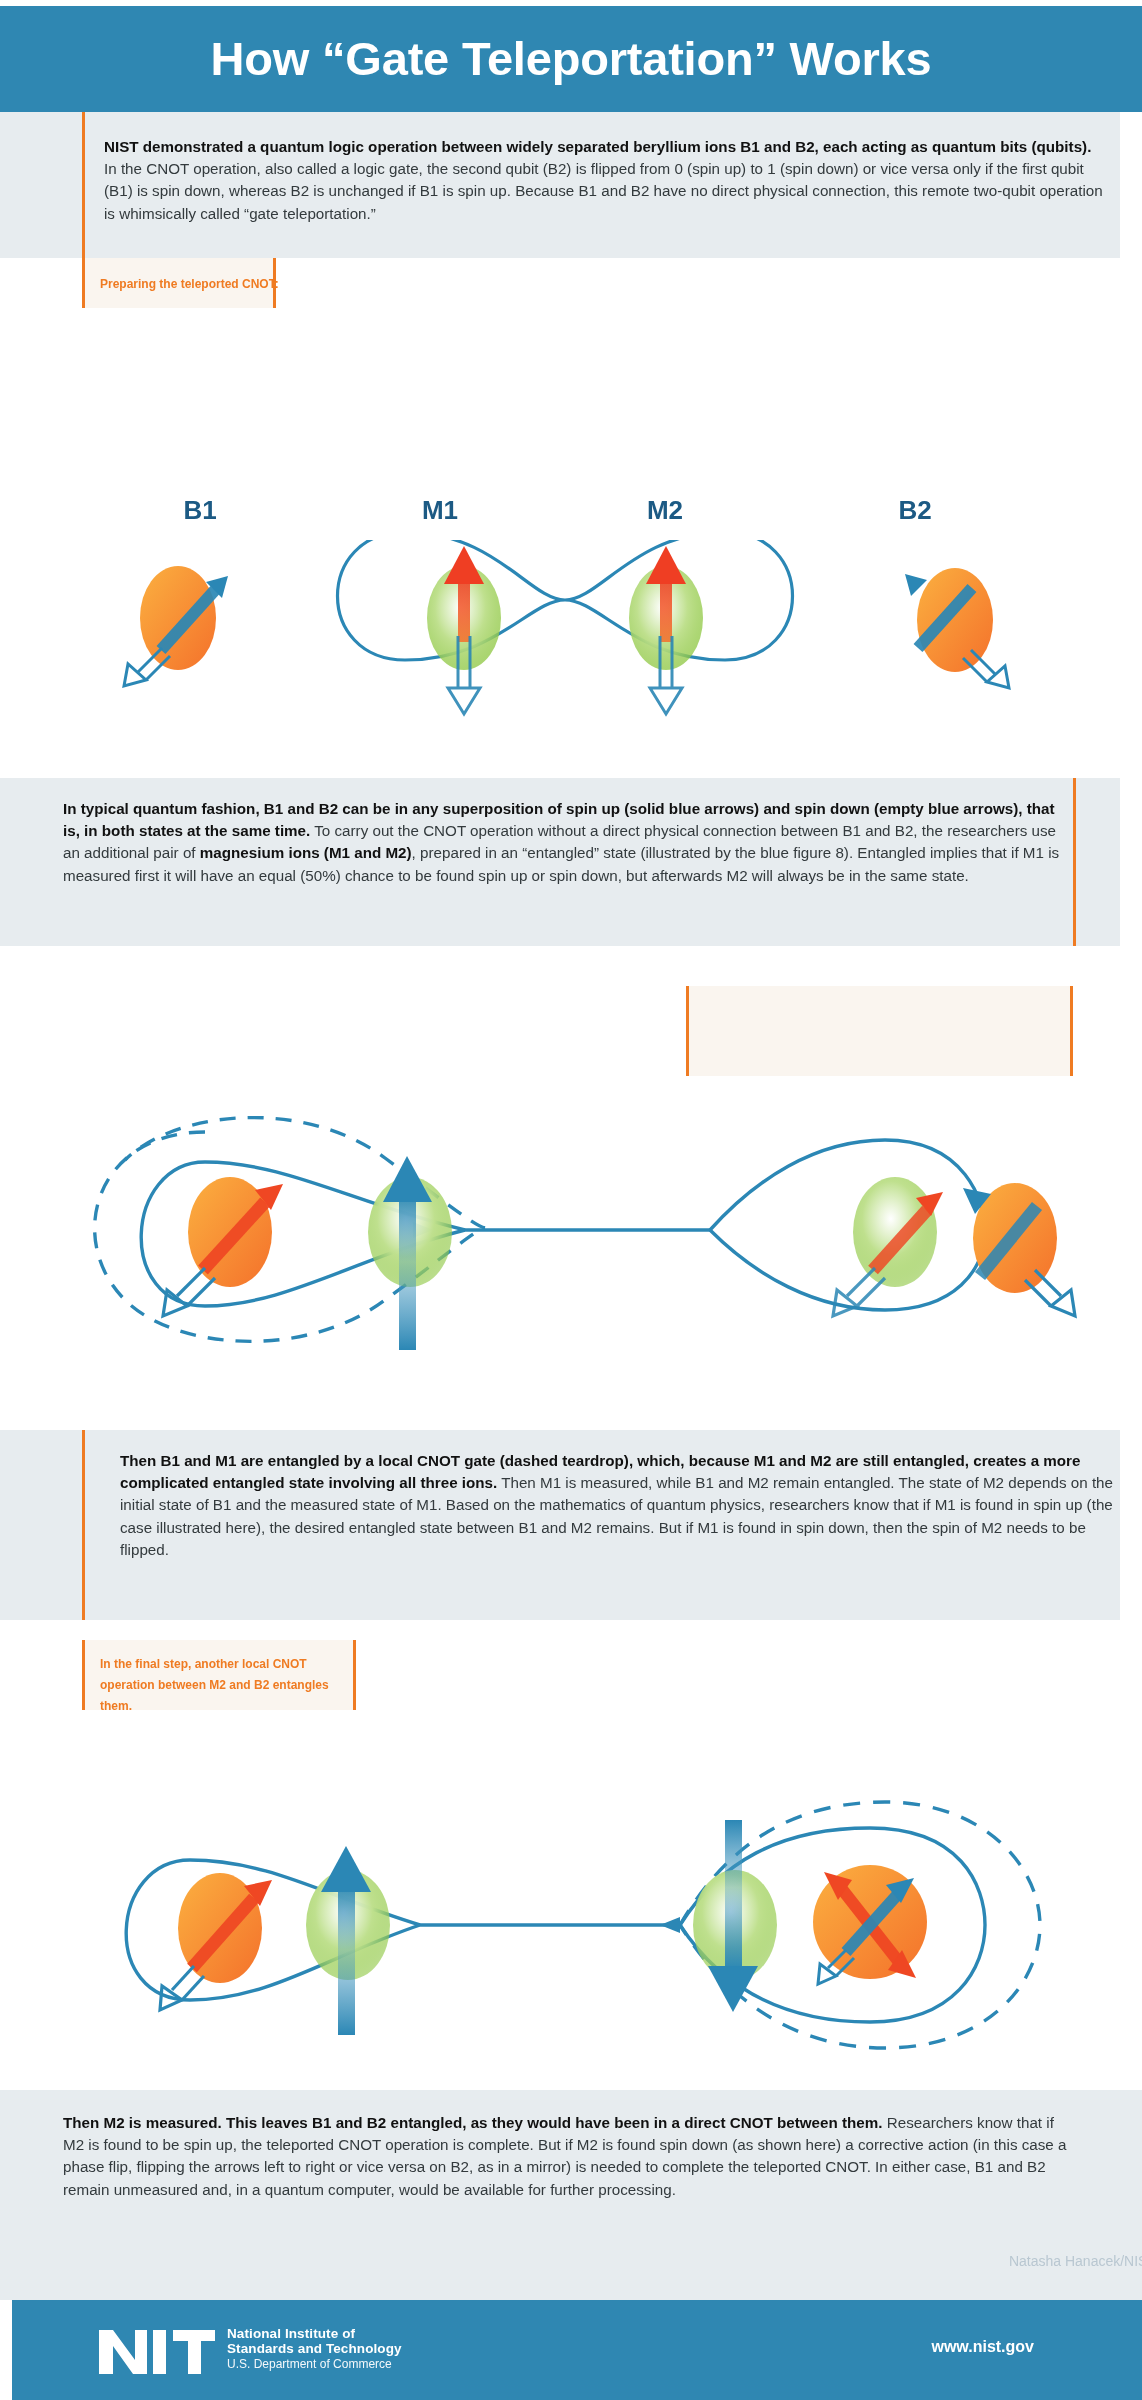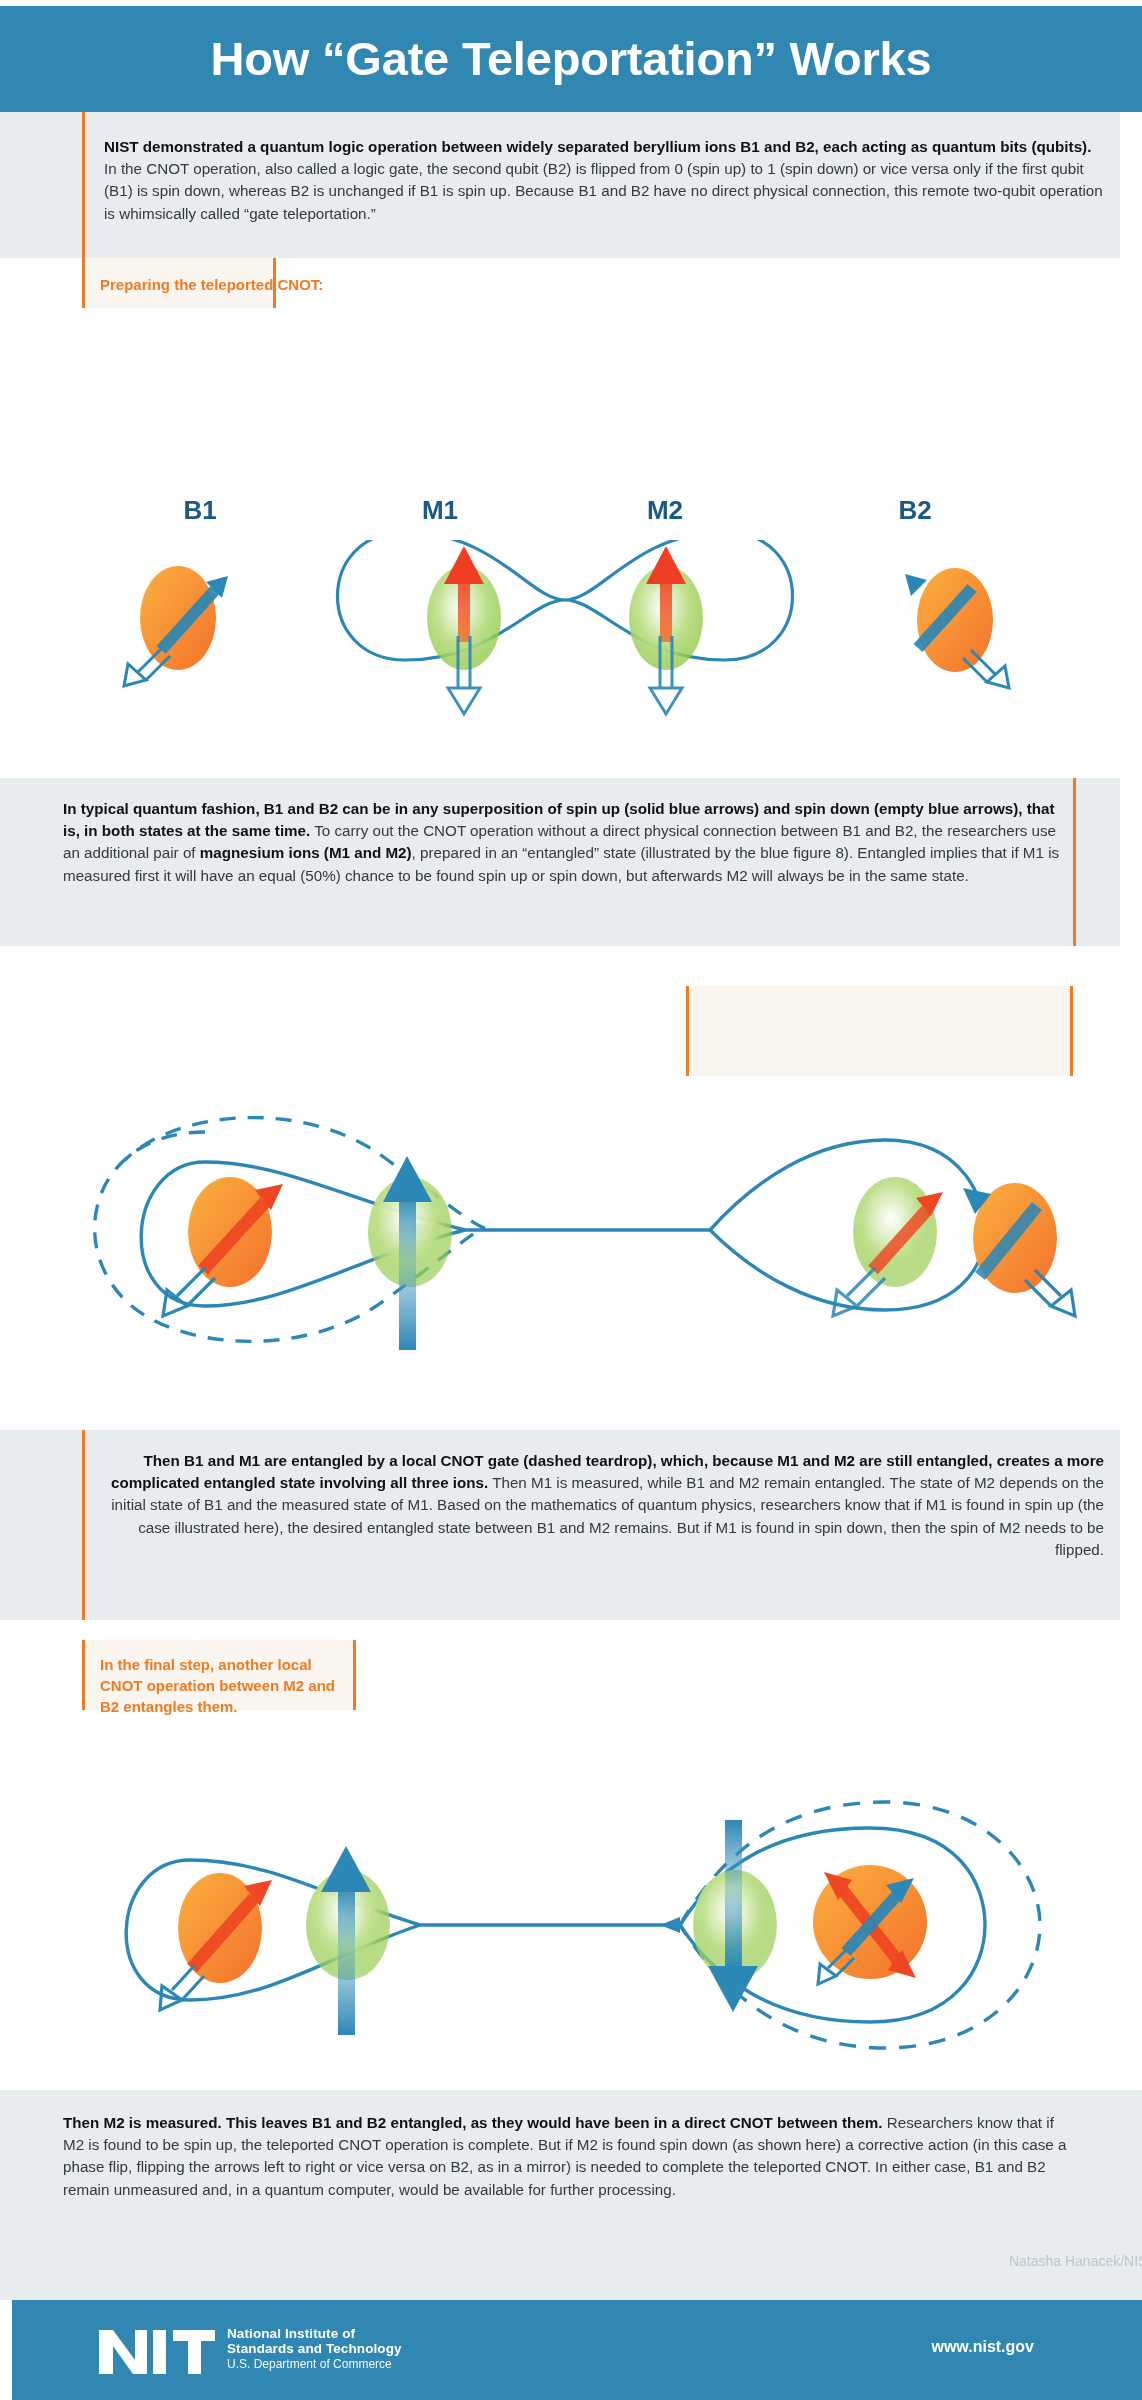--- a/index.html
+++ b/index.html
@@ -63,21 +63,21 @@
     line-height:22.2px;
     text-align:left;
   }
   .body-text b{ font-weight:bold; color:#111111; }
   .body-text span.reg{ font-weight:normal; color:#333a3d; }
 
   .callout{
     position:absolute;
     color:#ef7b22;
     font-weight:bold;
-    font-size:15px;
+    font-size:12px;
     line-height:21px;
   }
   .callout.center{ text-align:center; }
 
   
   .ion-label{
     position:absolute;
     color:#1c5a84;
     font-weight:bold;
     font-size:26px;
@@ -306,21 +306,21 @@
       <g fill="none" stroke="#2b87b5" stroke-width="3.2">
         <path d="M980,160 L1006,186"></path>
         <path d="M970,170 L996,196"></path>
         <path d="M1020,206 L1016,180 L996,196 Z"></path>
       </g>
     </g>
   </svg>
 
   <div class="gray-band" style="top:1430px;height:190px;"></div>
   <div class="rule" style="left:82px;top:1430px;height:190px;"></div>
-  <div class="body-text" style="left:99px;top:1450px;width:1005px;text-align:right;">
+  <div class="body-text" style="left:120px;top:1450px;width:1005px;">
     <b>Then B1 and M1 are entangled by a local CNOT gate (dashed teardrop), which, because M1 and M2 are still entangled, creates a more complicated entangled state involving all three ions.</b><span class="reg"> Then M1 is measured, while B1 and M2 remain entangled. The state of M2 depends on the initial state of B1 and the measured state of M1. Based on the mathematics of quantum physics, researchers know that if M1 is found in spin up (the case illustrated here), the desired entangled state between B1 and M2 remains. But if M1 is found in spin down, then the spin of M2 needs to be flipped.</span>
   </div>
 
   <div class="cream-band" style="left:82px;top:1640px;width:274px;height:70px;"></div>
   <div class="rule" style="left:82px;top:1640px;height:70px;"></div>
   <div class="rule" style="left:353px;top:1640px;height:70px;"></div>
   <div class="callout" style="left:100px;top:1654px;width:248px;">In the final step, another local CNOT operation between M2 and B2 entangles them.</div>
 
   <svg class="diagram" style="left:80px;top:1790px;" width="1010" height="270" viewBox="0 0 1010 270">
     <defs>

